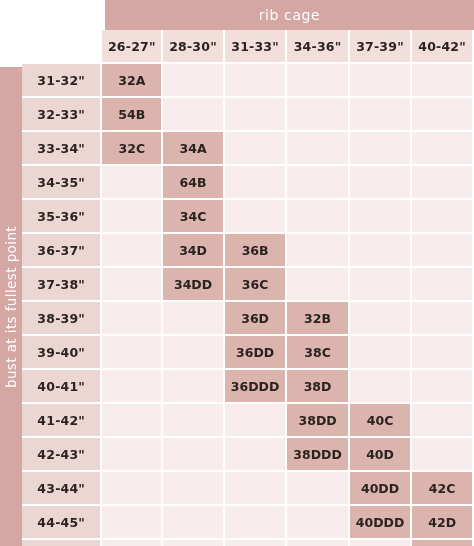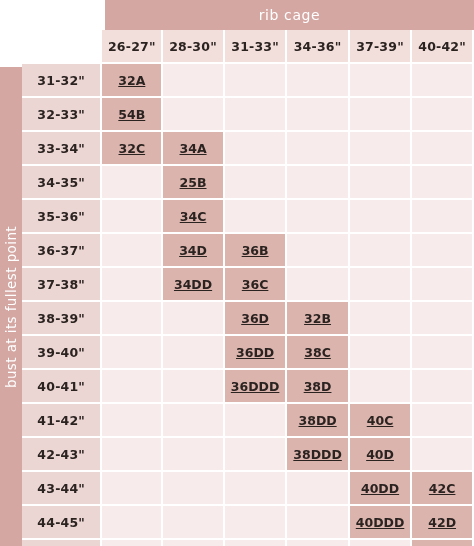--- a/index.html
+++ b/index.html
@@ -62,21 +62,21 @@
     width:61.5px;
     font-weight:600;
     letter-spacing:.2px;
   }
   td.rowhead{
     background:#ecd6d3;
     width:83px;
     letter-spacing:.2px;
   }
   td.empty{ background:#f7eceb; }
-  td.filled{ background:#dcb4ae;text-decoration:underline; }
+  td.filled{ background:#dcb4ae; }
   tr.hdr td{ border-bottom:2px solid #ffffff; }
 </style>
 </head>
 <body>
 
 <div id="wrap">
 
   <div class="ribbar">
     <span>rib cage</span>
   </div>
@@ -121,21 +121,21 @@
           <td class="filled">32C</td>
           <td class="filled">34A</td>
           <td class="empty"></td>
           <td class="empty"></td>
           <td class="empty"></td>
           <td class="empty"></td>
         </tr>
         <tr>
           <td class="rowhead">34-35"</td>
           <td class="empty"></td>
-          <td class="filled">25B</td>
+          <td class="filled">64B</td>
           <td class="empty"></td>
           <td class="empty"></td>
           <td class="empty"></td>
           <td class="empty"></td>
         </tr>
         <tr>
           <td class="rowhead">35-36"</td>
           <td class="empty"></td>
           <td class="filled">34C</td>
           <td class="empty"></td>

